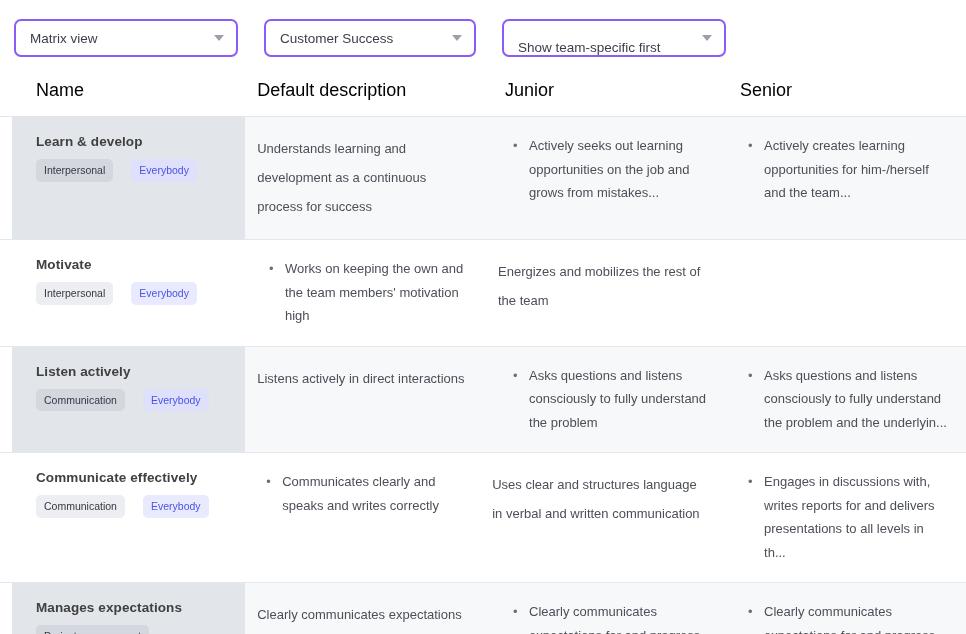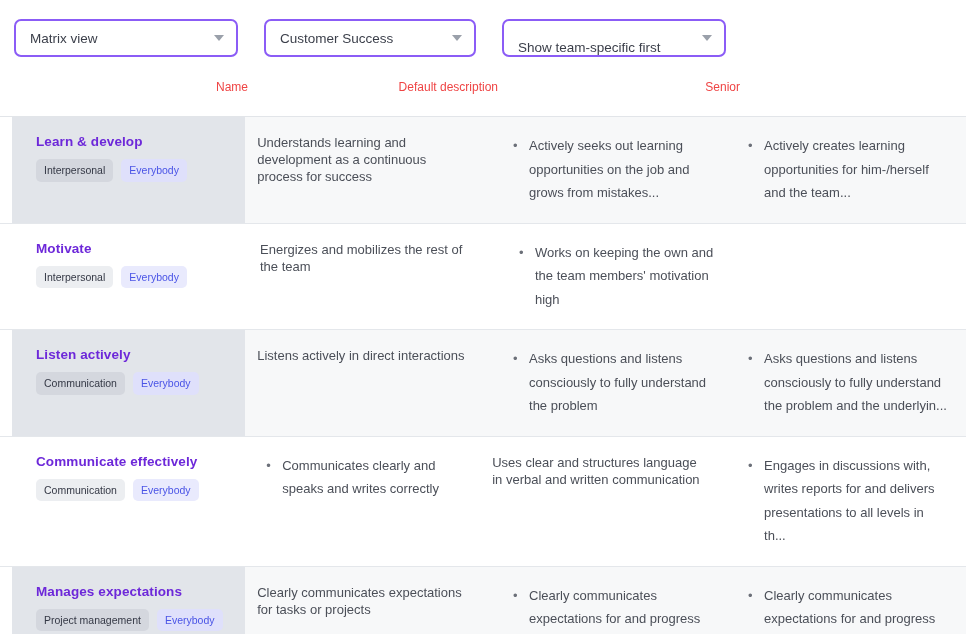--- a/index.html
+++ b/index.html
@@ -61,25 +61,24 @@
     box-sizing: border-box;
   }
   .thead {
     display: flex;
     height: 38px;
     align-items: flex-start;
     border-bottom: 1px solid #e2e5e9;
     padding-bottom: 0;
   }
   .th {
-    font-size: 12px;
-    color: #ef4444;
+    font-size: 18px;
+    color: #000000;
     padding-top: 2px;
     box-sizing: border-box;
-    text-align: right;
   }
   .col-name    { width: 236px; padding-left: 24px; box-sizing: border-box; }
   .col-desc    { width: 250px; padding-left: 12px; box-sizing: border-box; }
   .col-junior  { width: 238px; padding-left: 13px; box-sizing: border-box; }
   .col-senior  { width: 242px; padding-left: 13px; box-sizing: border-box; }
 
   .tr {
     display: flex;
     border-bottom: 1px solid #e4e7eb;
     min-height: 95px;
@@ -103,25 +102,25 @@
   .tr.plain .desc-cell,
   .tr.plain .junior-cell,
   .tr.plain .senior-cell { background: #ffffff; }
 
   
   .gutter-left { width: 12px; flex: 0 0 12px; background: #ffffff; }
 
   .skill-title {
     font-size: 13.5px;
     font-weight: bold;
-    color: #6d28d9;
+    color: #404040;
     letter-spacing: 0.1px;
     margin-bottom: 10px;
   }
-  .tags { display: flex; gap: 8px; flex-wrap: wrap; }
+  .tags { display: flex; gap: 18px; flex-wrap: wrap; }
   .tag {
     font-size: 10.5px;
     line-height: 1;
     padding: 6px 8px;
     border-radius: 5px;
     white-space: nowrap;
   }
   .tag.cat {
     background: #d4d7de;
     color: #343845;
@@ -134,21 +133,21 @@
     background: #dfe0fb;
     color: #4a54e6;
   }
   .tr.plain .tag.aud {
     background: #e9eafd;
     color: #4a54e6;
   }
 
   .desc-text {
     font-size: 13px;
-    line-height: 17px;
+    line-height: 29px;
     color: #4b4f58;
   }
   ul.bullets {
     margin: 0;
     padding: 0 0 0 16px;
     list-style: none;
   }
   ul.bullets li {
     position: relative;
     font-size: 13px;
@@ -182,20 +181,21 @@
     <span class="caret"></span>
   </div>
 </div>
 
 <div class="table">
 
   <div class="thead">
     <div class="gutter-left"></div>
     <div class="th col-name">Name</div>
     <div class="th col-desc">Default description</div>
+    <div class="th col-junior">Junior</div>
     <div class="th col-senior">Senior</div>
   </div>
 
   <div class="tr shaded">
     <div class="gutter-left"></div>
     <div class="cell name-cell">
       <div class="skill-title">Learn &amp; develop</div>
       <div class="tags">
         <span class="tag cat">Interpersonal</span>
         <span class="tag aud">Everybody</span>
@@ -218,28 +218,28 @@
 
   <div class="tr plain">
     <div class="gutter-left"></div>
     <div class="cell name-cell">
       <div class="skill-title">Motivate</div>
       <div class="tags">
         <span class="tag cat">Interpersonal</span>
         <span class="tag aud">Everybody</span>
       </div>
     </div>
+    <div class="cell junior-cell">
+      <ul class="bullets">
+        <li>Works on keeping the own and the team members' motivation high</li>
+      </ul>
+    </div>
     <div class="cell desc-cell">
       <div class="desc-text">Energizes and mobilizes the rest of the team</div>
     </div>
-    <div class="cell junior-cell">
-      <ul class="bullets">
-        <li>Works on keeping the own and the team members' motivation high</li>
-      </ul>
-    </div>
   </div>
 
   <div class="tr shaded">
     <div class="gutter-left"></div>
     <div class="cell name-cell">
       <div class="skill-title">Listen actively</div>
       <div class="tags">
         <span class="tag cat">Communication</span>
         <span class="tag aud">Everybody</span>
       </div>

